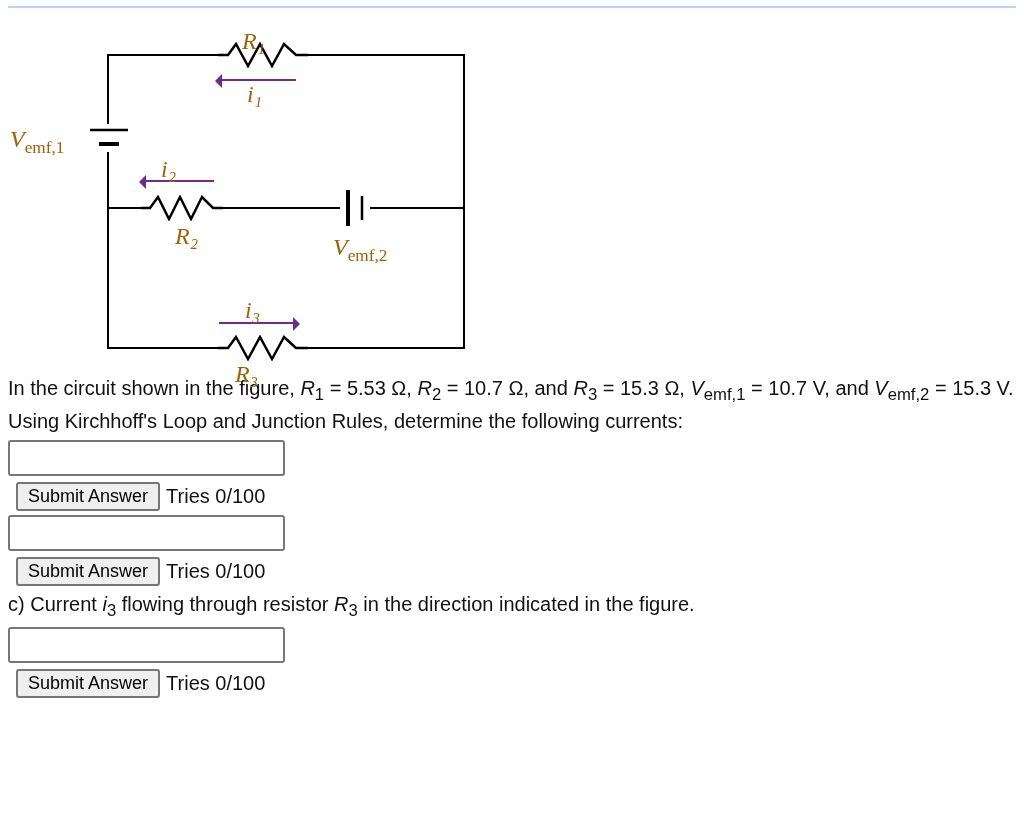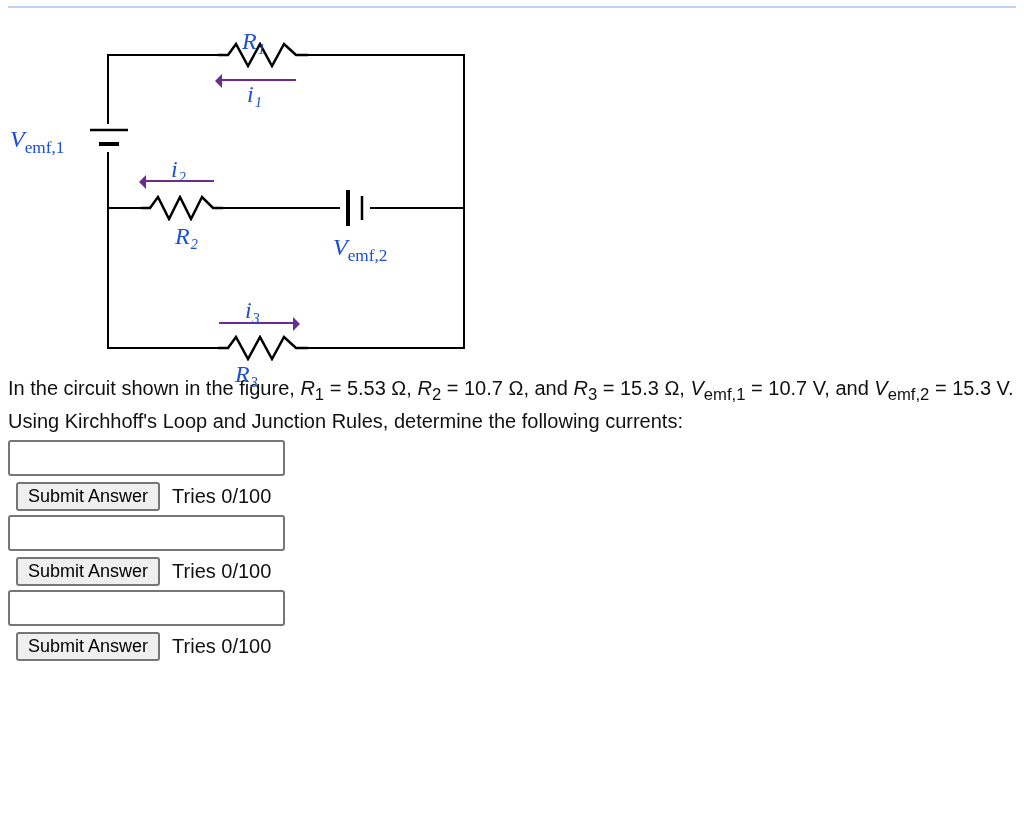--- a/index.html
+++ b/index.html
@@ -22,21 +22,21 @@
     position: relative;
     width: 470px;
     height: 360px;
   }
 
   
   .ckt-label {
     position: absolute;
     font-family: "Times New Roman", Times, serif;
     font-size: 24px;
-    color: #1d4ed8;
+    color: #a16207;
     white-space: nowrap;
   }
   .sub { font-size: 0.72em; vertical-align: sub; }
 
   
   .wire {
     position: absolute;
     background: #000;
   }
 
@@ -84,21 +84,21 @@
     padding: 2px 10px;
     border: 2px solid #767676;
     border-radius: 3px;
     background: #efefef;
     cursor: pointer;
   }
 
   .tries {
     font-family: Arial, sans-serif;
     font-size: 20px;
-    margin-left: 12px;
+    margin-left: 6px;
   }
 
   .line { display: flex; align-items: center; margin-top: 6px; padding-left: 8px; }
 </style>
 </head>
 <body>
 
 <div class="top-rule"></div>
 
 <div class="circuit-wrap">
@@ -153,21 +153,21 @@
   <div class="arrow left" style="left:134px; top:168px; width:72px;"></div>
   <div class="arrow right" style="left:211px; top:310px; width:78px;"></div>
 
   <div class="ckt-label" style="left:234px; top:12px;"><i>R₁</i></div>
   <div class="ckt-label" style="left:239px; top:65px;"><i>i₁</i></div>
 
   <div class="ckt-label" style="left:2px; top:110px;font-family:Liberation Serif, serif;">
     <i>V</i><span class="sub">emf,1</span>
   </div>
 
-  <div class="ckt-label" style="left:163px; top:140px;"><i>i₂</i></div>
+  <div class="ckt-label" style="left:153px; top:140px;"><i>i₂</i></div>
   <div class="ckt-label" style="left:167px; top:207px;"><i>R₂</i></div>
 
   <div class="ckt-label" style="left:325px; top:218px;text-align:right;">
     <i>V</i><span class="sub">emf,2</span>
   </div>
 
   <div class="ckt-label" style="left:237px; top:281px;"><i>i₃</i></div>
   <div class="ckt-label" style="left:227px; top:345px;"><i>R₃</i></div>
 </div>
 
@@ -194,19 +194,23 @@
   <div class="row">
     <input class="answer-field" style="">
   </div>
   <div class="line">
     <button class="submit-btn">Submit Answer</button>
     <span class="tries">Tries 0/100</span>
   </div>
 
   
   <div class="row">
+    c) Current <span class="ital">i</span><sub>3</sub> flowing through resistor
+    <span class="ital">R</span><sub>3</sub> in the direction indicated in the figure.
+  </div>
+  <div class="row">
     <input class="answer-field" style="">
   </div>
   <div class="line">
     <button class="submit-btn">Submit Answer</button>
     <span class="tries">Tries 0/100</span>
   </div>
 </div>
 
 </body></html>

